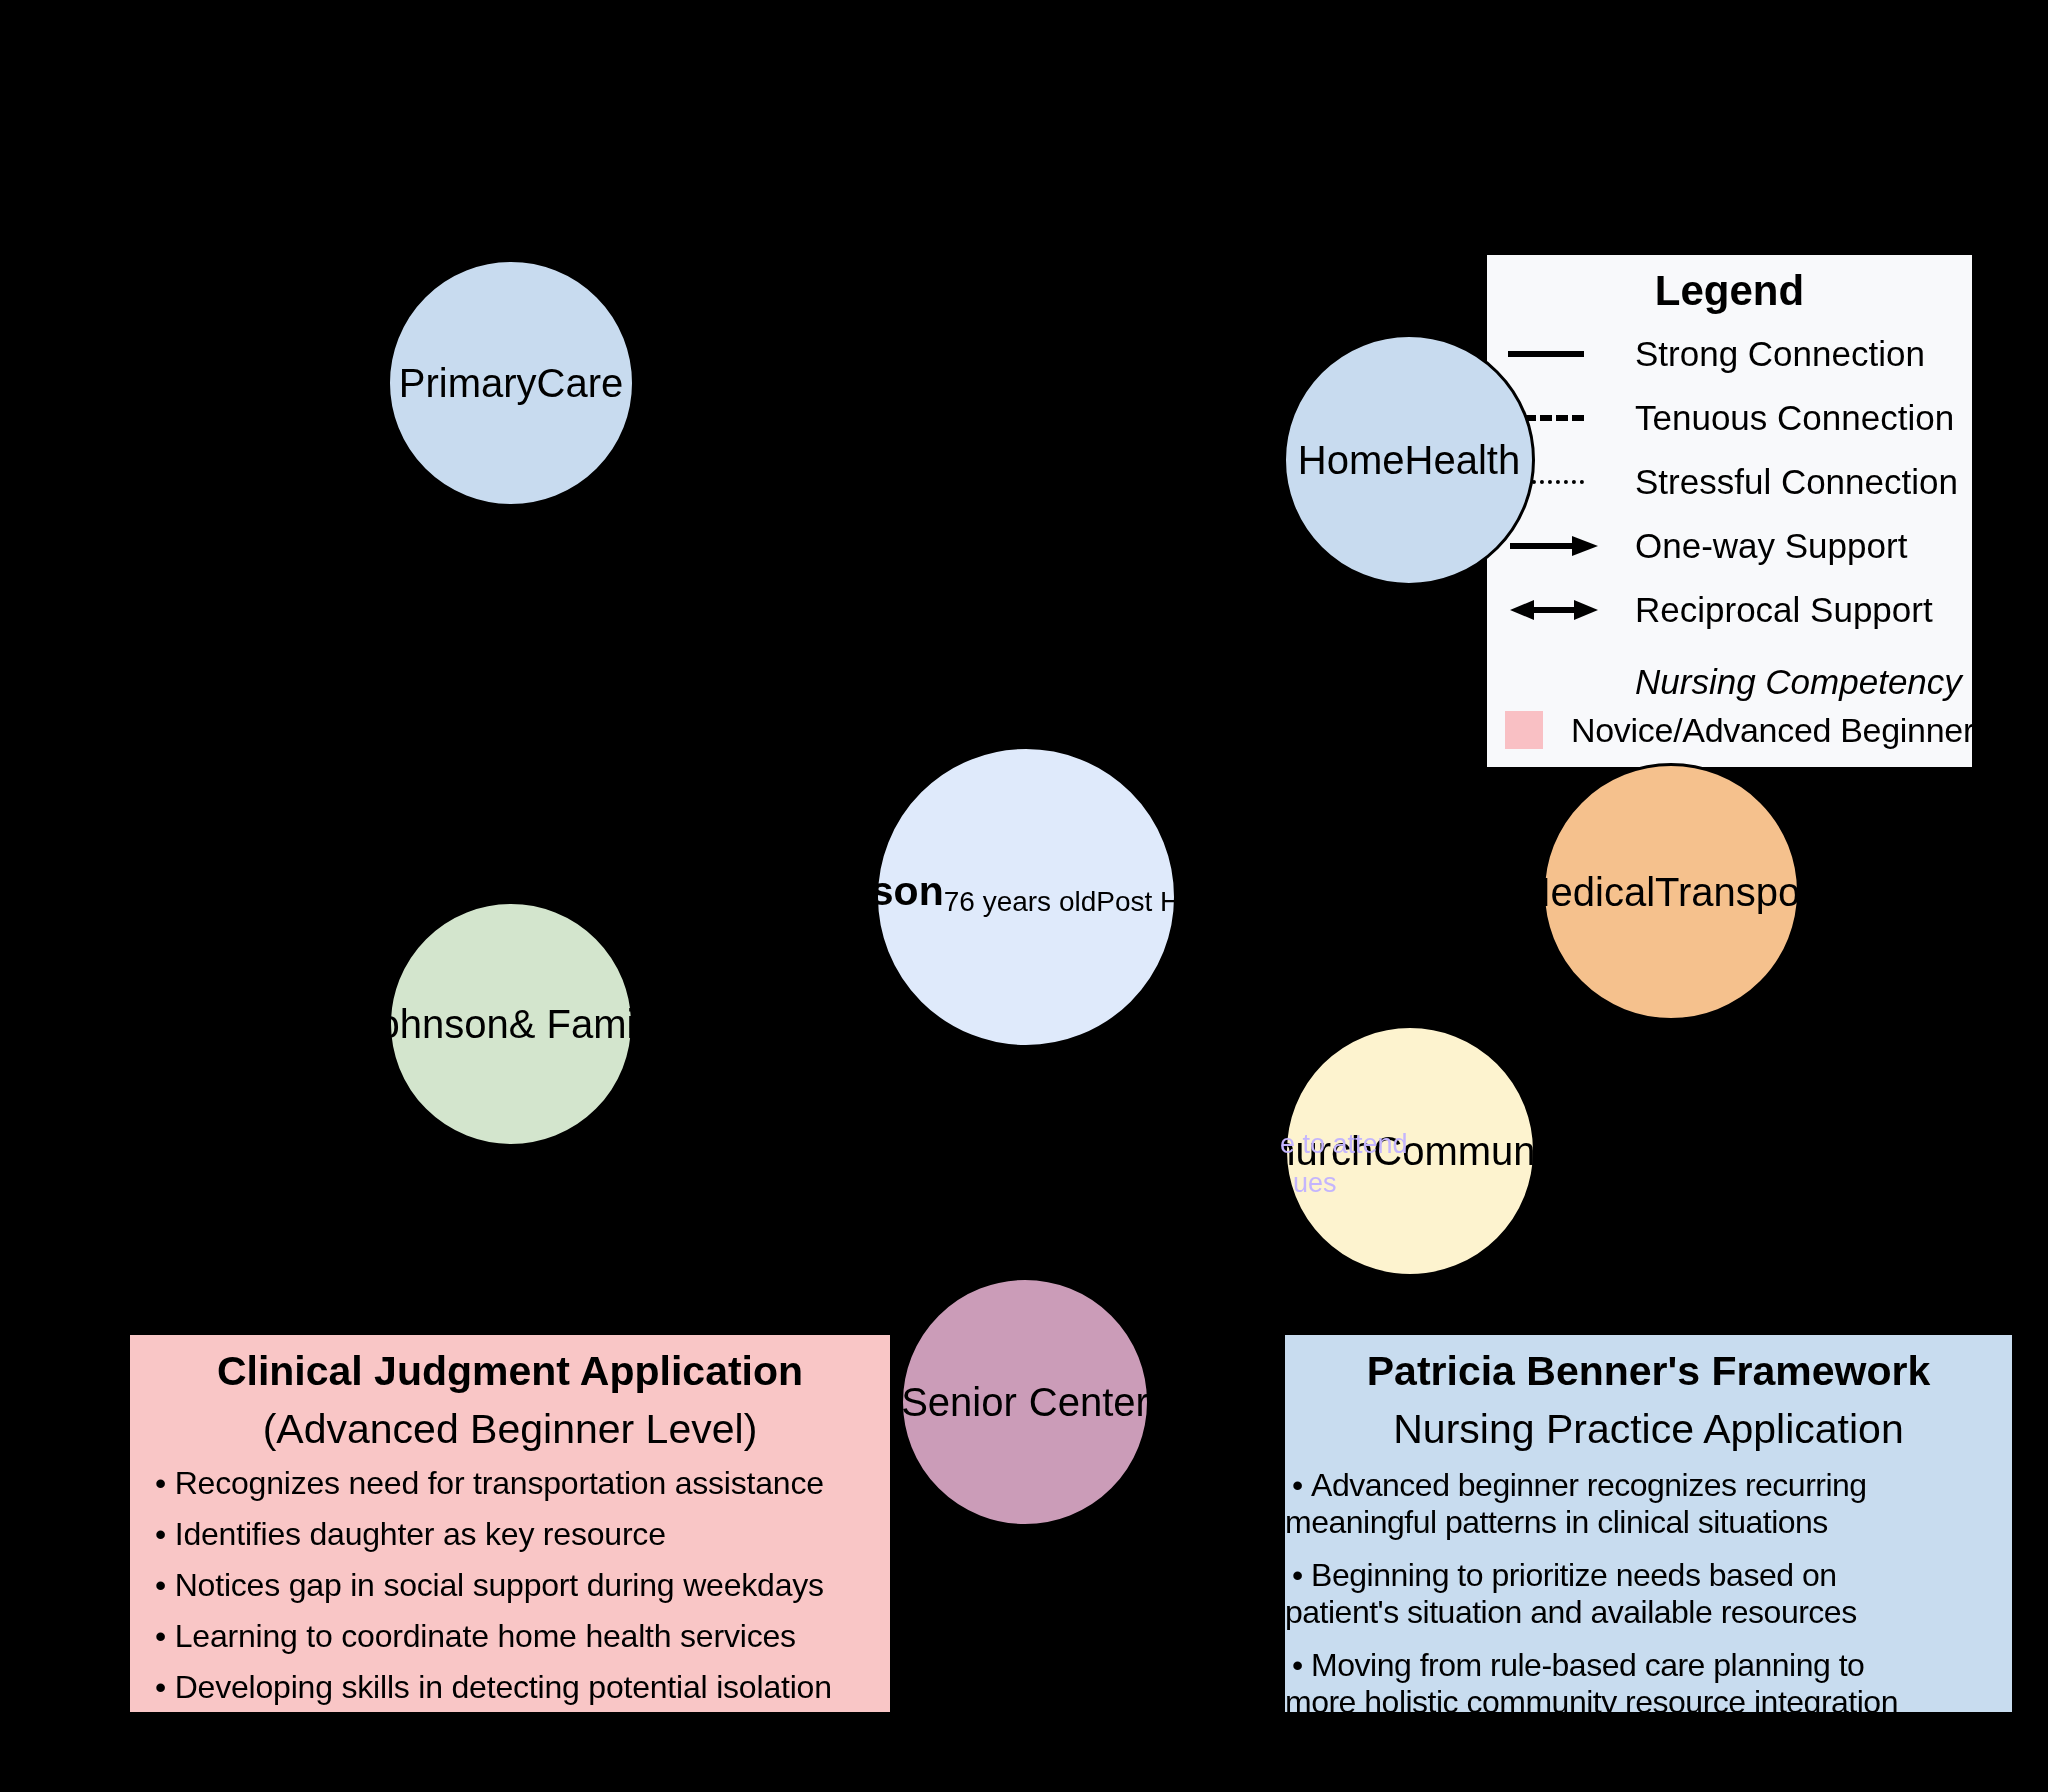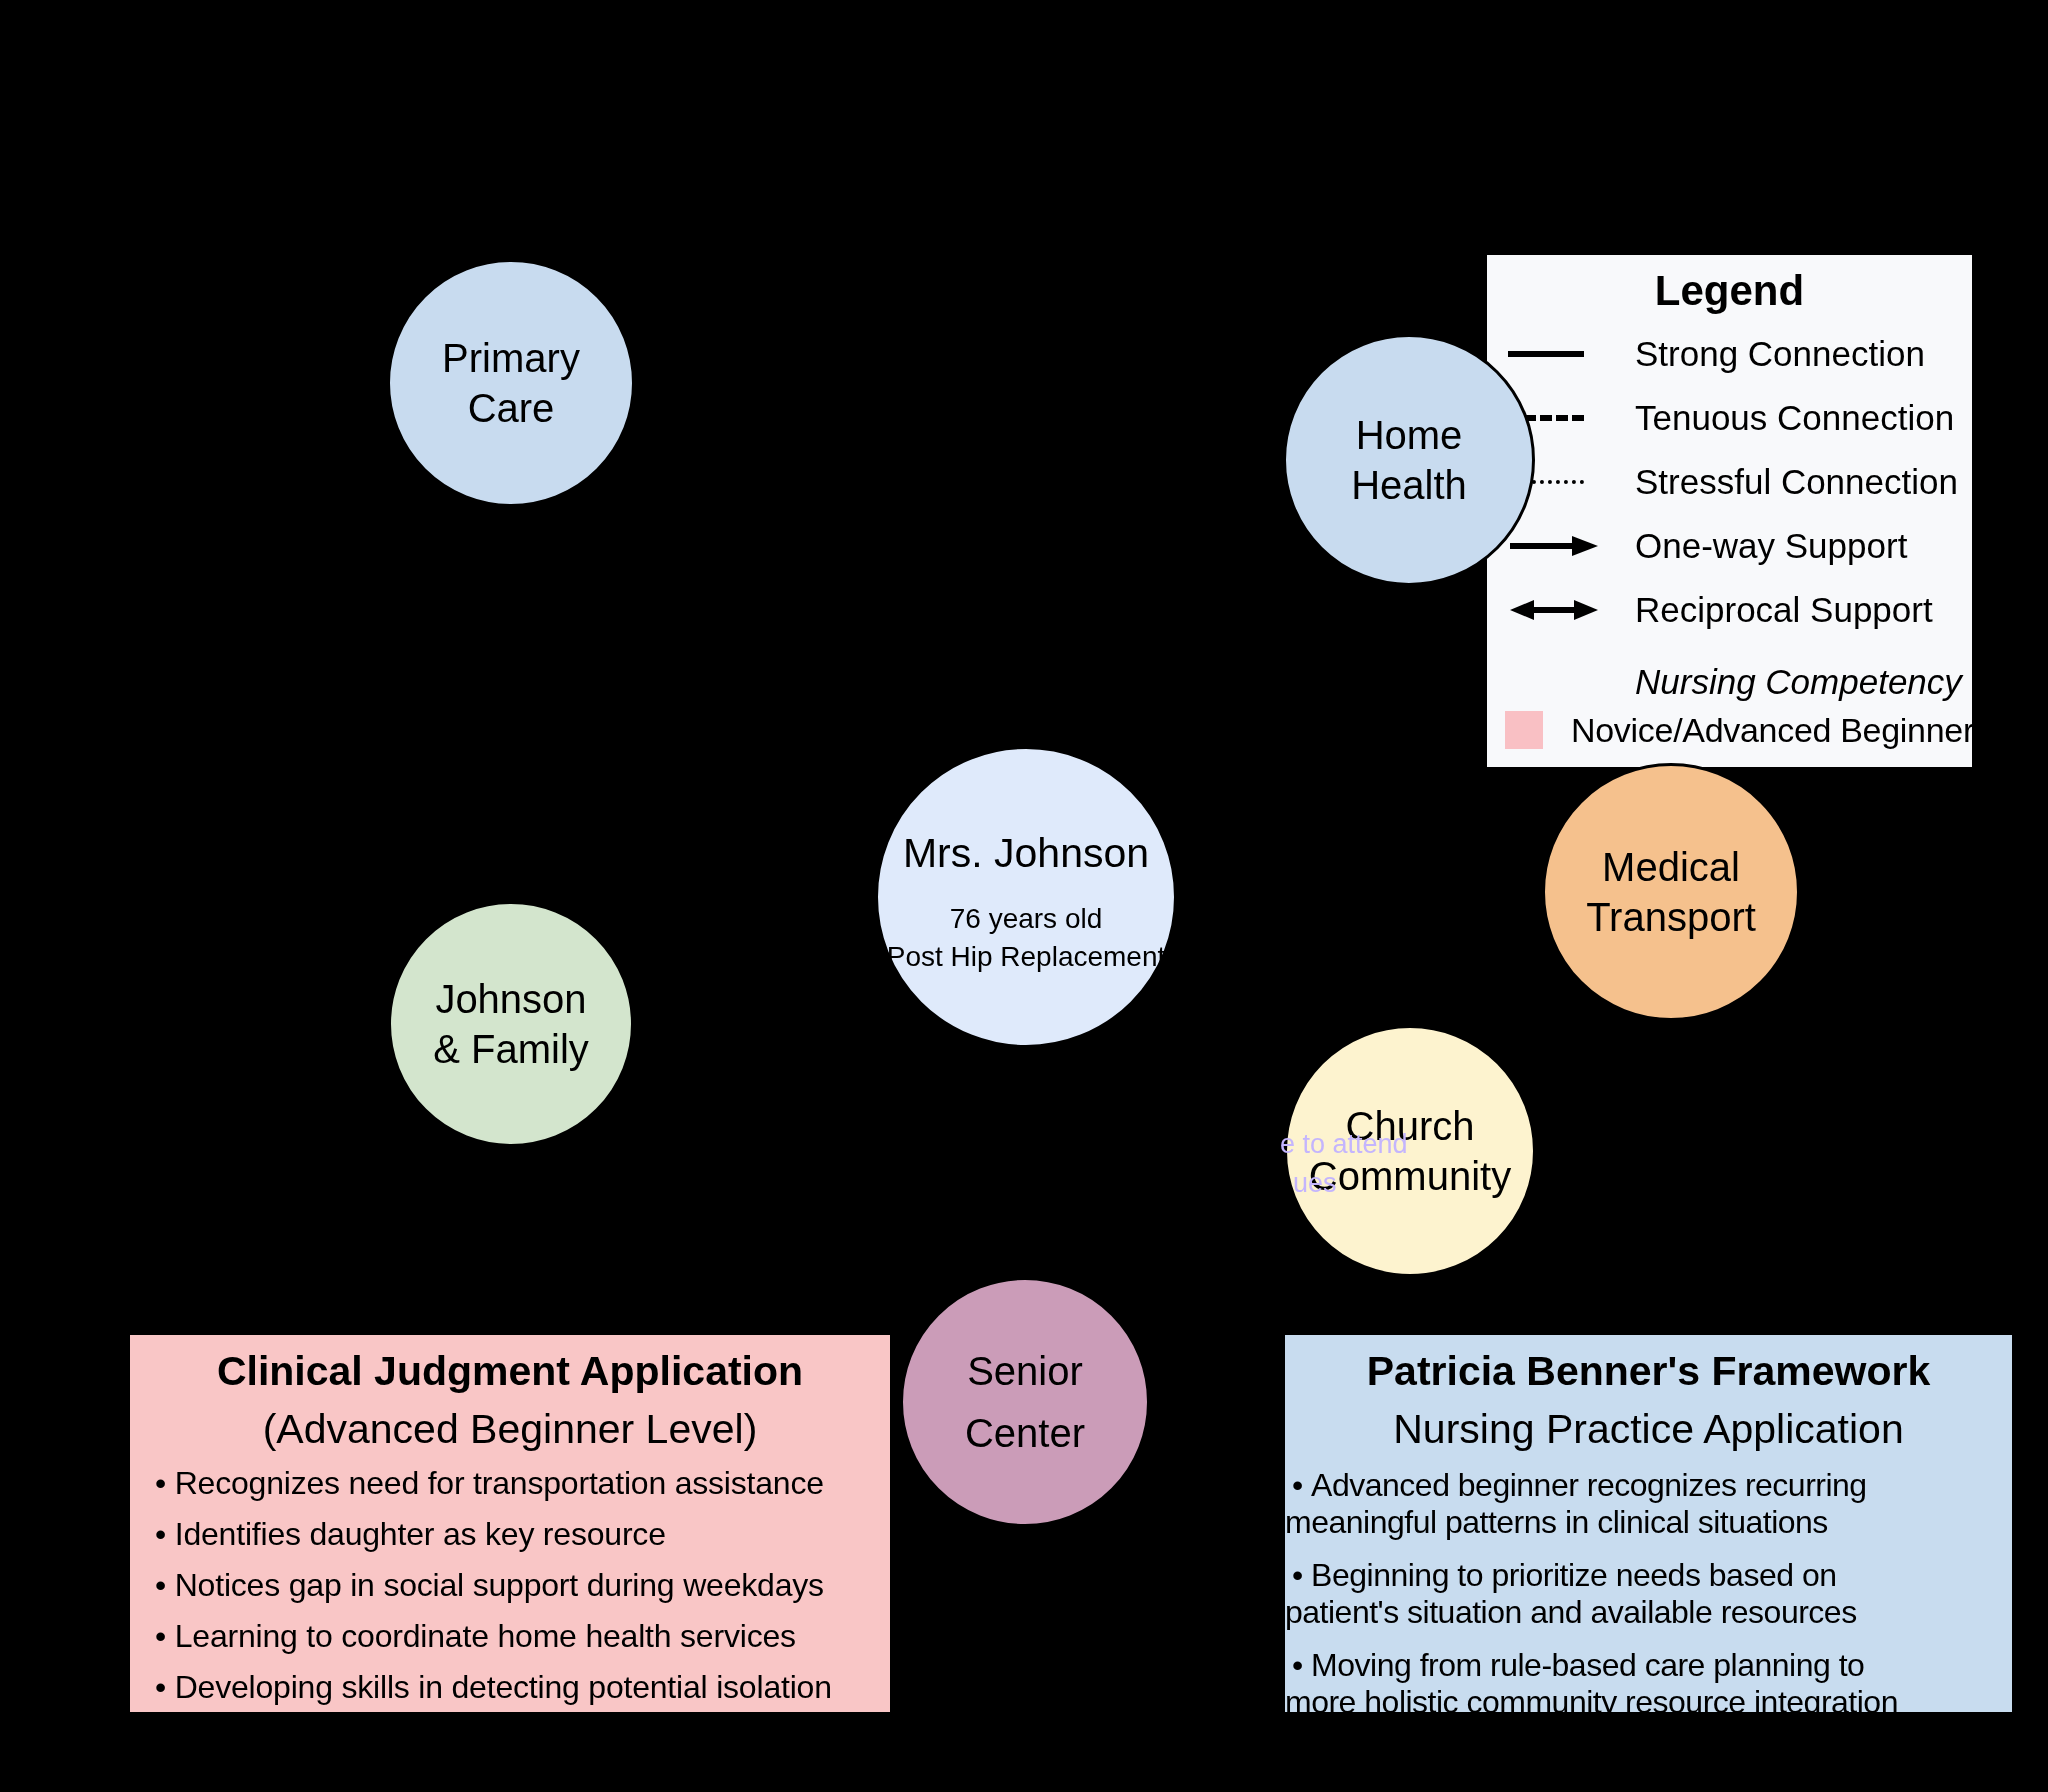--- a/index.html
+++ b/index.html
@@ -32,23 +32,23 @@
   .pb-list{margin-top:12px;}
   .pb{font-size:32px;line-height:40px;margin:0 0 11px;padding-left:47px;text-indent:-22px;
     letter-spacing:-0.2px;white-space:nowrap;}
   .pb::before{content:"\2022\00a0";}
   .bb-first{font-size:32px;line-height:37px;margin-top:16px;padding-left:24px;text-indent:-17px;
     letter-spacing:-0.5px;white-space:nowrap;}
   .bb-first::before{content:"\2022\00a0";}
   .bb-cont{font-size:32px;line-height:37px;letter-spacing:-0.5px;white-space:nowrap;}
   
   .node{position:absolute;box-sizing:border-box;border:3px solid #000;border-radius:50%;
-    display:flex;flex-direction:column;align-items:center;justify-content:center;text-align:center;}
+    display:flex;align-items:center;justify-content:center;text-align:center;}
   .nl{font-size:40px;line-height:50px;white-space:nowrap;}
-  .pname{font-size:41px;line-height:50px;font-weight:normal;white-space:nowrap;margin-bottom:22px;text-align:right;}
+  .pname{font-size:41px;line-height:50px;font-weight:bold;white-space:nowrap;margin-bottom:22px;text-align:right;}
   .psub{font-size:28px;line-height:38px;white-space:nowrap;}
   .node-primary{left:387px;top:259px;width:248px;height:248px;}
   .node-home{left:1283px;top:334px;width:252px;height:252px;}
   .node-patient{left:875px;top:746px;width:302px;height:302px;padding-top:10px;}
   .node-medical{left:1542px;top:763px;width:258px;height:258px;}
   .node-daughter{left:388px;top:901px;width:246px;height:246px;}
   .node-church{left:1284px;top:1025px;width:252px;height:252px;}
   .node-senior{left:900px;top:1277px;width:250px;height:250px;gap:12px;}
   
   .frag{position:absolute;font-size:27px;line-height:32px;color:#c4b5fd;white-space:nowrap;}

